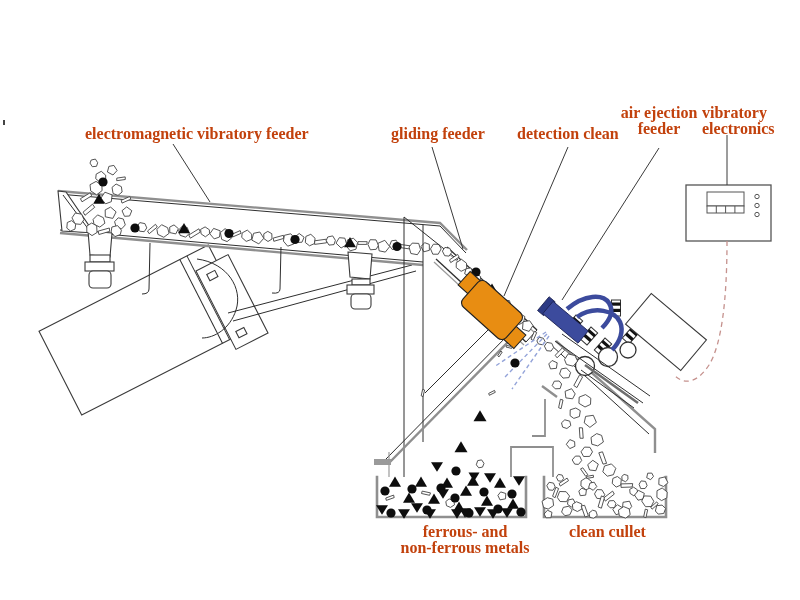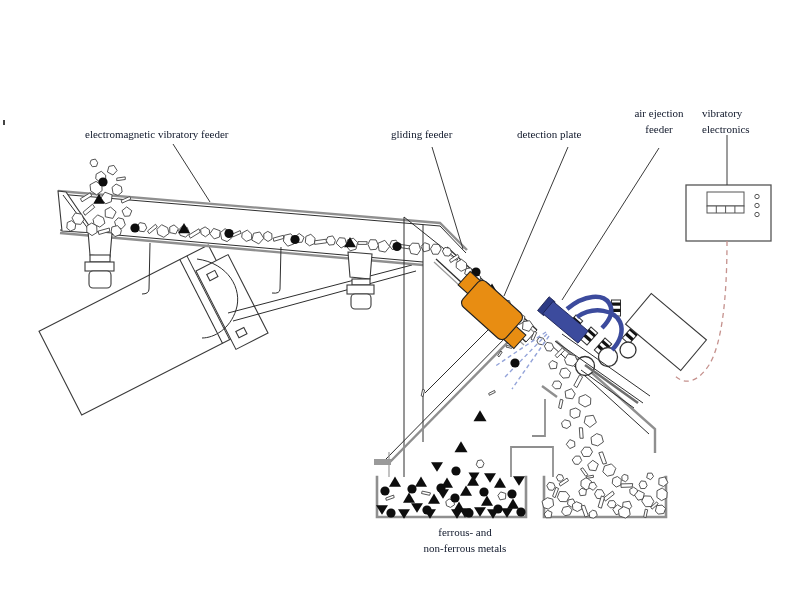--- a/index.html
+++ b/index.html
@@ -1,19 +1,19 @@
 <!DOCTYPE html>
 <html><head>
 <meta charset="utf-8">
 <style>
   html,body{margin:0;padding:0;background:#fff;}
   #stage{position:relative;width:800px;height:600px;background:#ffffff;overflow:hidden;
          font-family:"Liberation Serif", serif;}
   #art{position:absolute;left:0;top:0;}
-  .lbl{position:absolute;font-size:11px;line-height:16px;color:#0f172a;white-space:nowrap;}
+  .lbl{position:absolute;font-size:16px;line-height:16px;color:#c2410c;white-space:nowrap;font-weight:bold;}
   .lbl.center{text-align:center;white-space:normal;}
   .k{stroke:#2e2e2e;stroke-width:1;fill:none;}
   .k13{stroke:#2e2e2e;stroke-width:1.3;fill:none;}
   .g1{stroke:#9a9a9a;stroke-width:1.2;fill:none;}
   .g18{stroke:#8f8f8f;stroke-width:1.8;fill:none;}
   .g2{stroke:#8f8f8f;stroke-width:2.4;fill:none;}
   .wall{stroke:#8f8f8f;stroke-width:2.6;fill:none;stroke-linecap:square;}
   .whitebox{fill:#ffffff;stroke:#3a3a3a;stroke-width:1.1;}
   .shard{fill:#ffffff;stroke:#424242;stroke-width:0.9;stroke-linejoin:round;}
   .metal{fill:#0d0d0d;stroke:none;}
@@ -368,27 +368,28 @@
     <path class="leader" d="M568,147 L504,296"></path>
     <path class="leader" d="M659,148 L562,300"></path>
     <path class="leader" d="M727,135 L727,185"></path>
   </g>
 
   <rect x="3" y="120" width="2" height="5" fill="#444"></rect>
 </svg>
 
 <div class="lbl" style="left:85px;top:126px">electromagnetic vibratory feeder</div>
 <div class="lbl" style="left:391px;top:126px">gliding feeder</div>
-<div class="lbl" style="left:517px;top:126px">detection plate</div>
+<div class="lbl" style="left:517px;top:126px">detection clean</div>
 <div class="lbl center" style="left:617px;top:105px;width:84px">
   <div>air ejection</div>
   <div>feeder</div>
 </div>
 <div class="lbl" style="left:702px;top:105px">
   <div>vibratory</div>
   <div>electronics</div>
 </div>
 <div class="lbl center" style="left:390px;top:524px;width:150px">
   <div>ferrous- and</div>
   <div>non-ferrous metals</div>
 </div>
+<div class="lbl center" style="left:545px;top:524px;width:125px">clean cullet</div>
 
 </div>
 
 </body></html>

